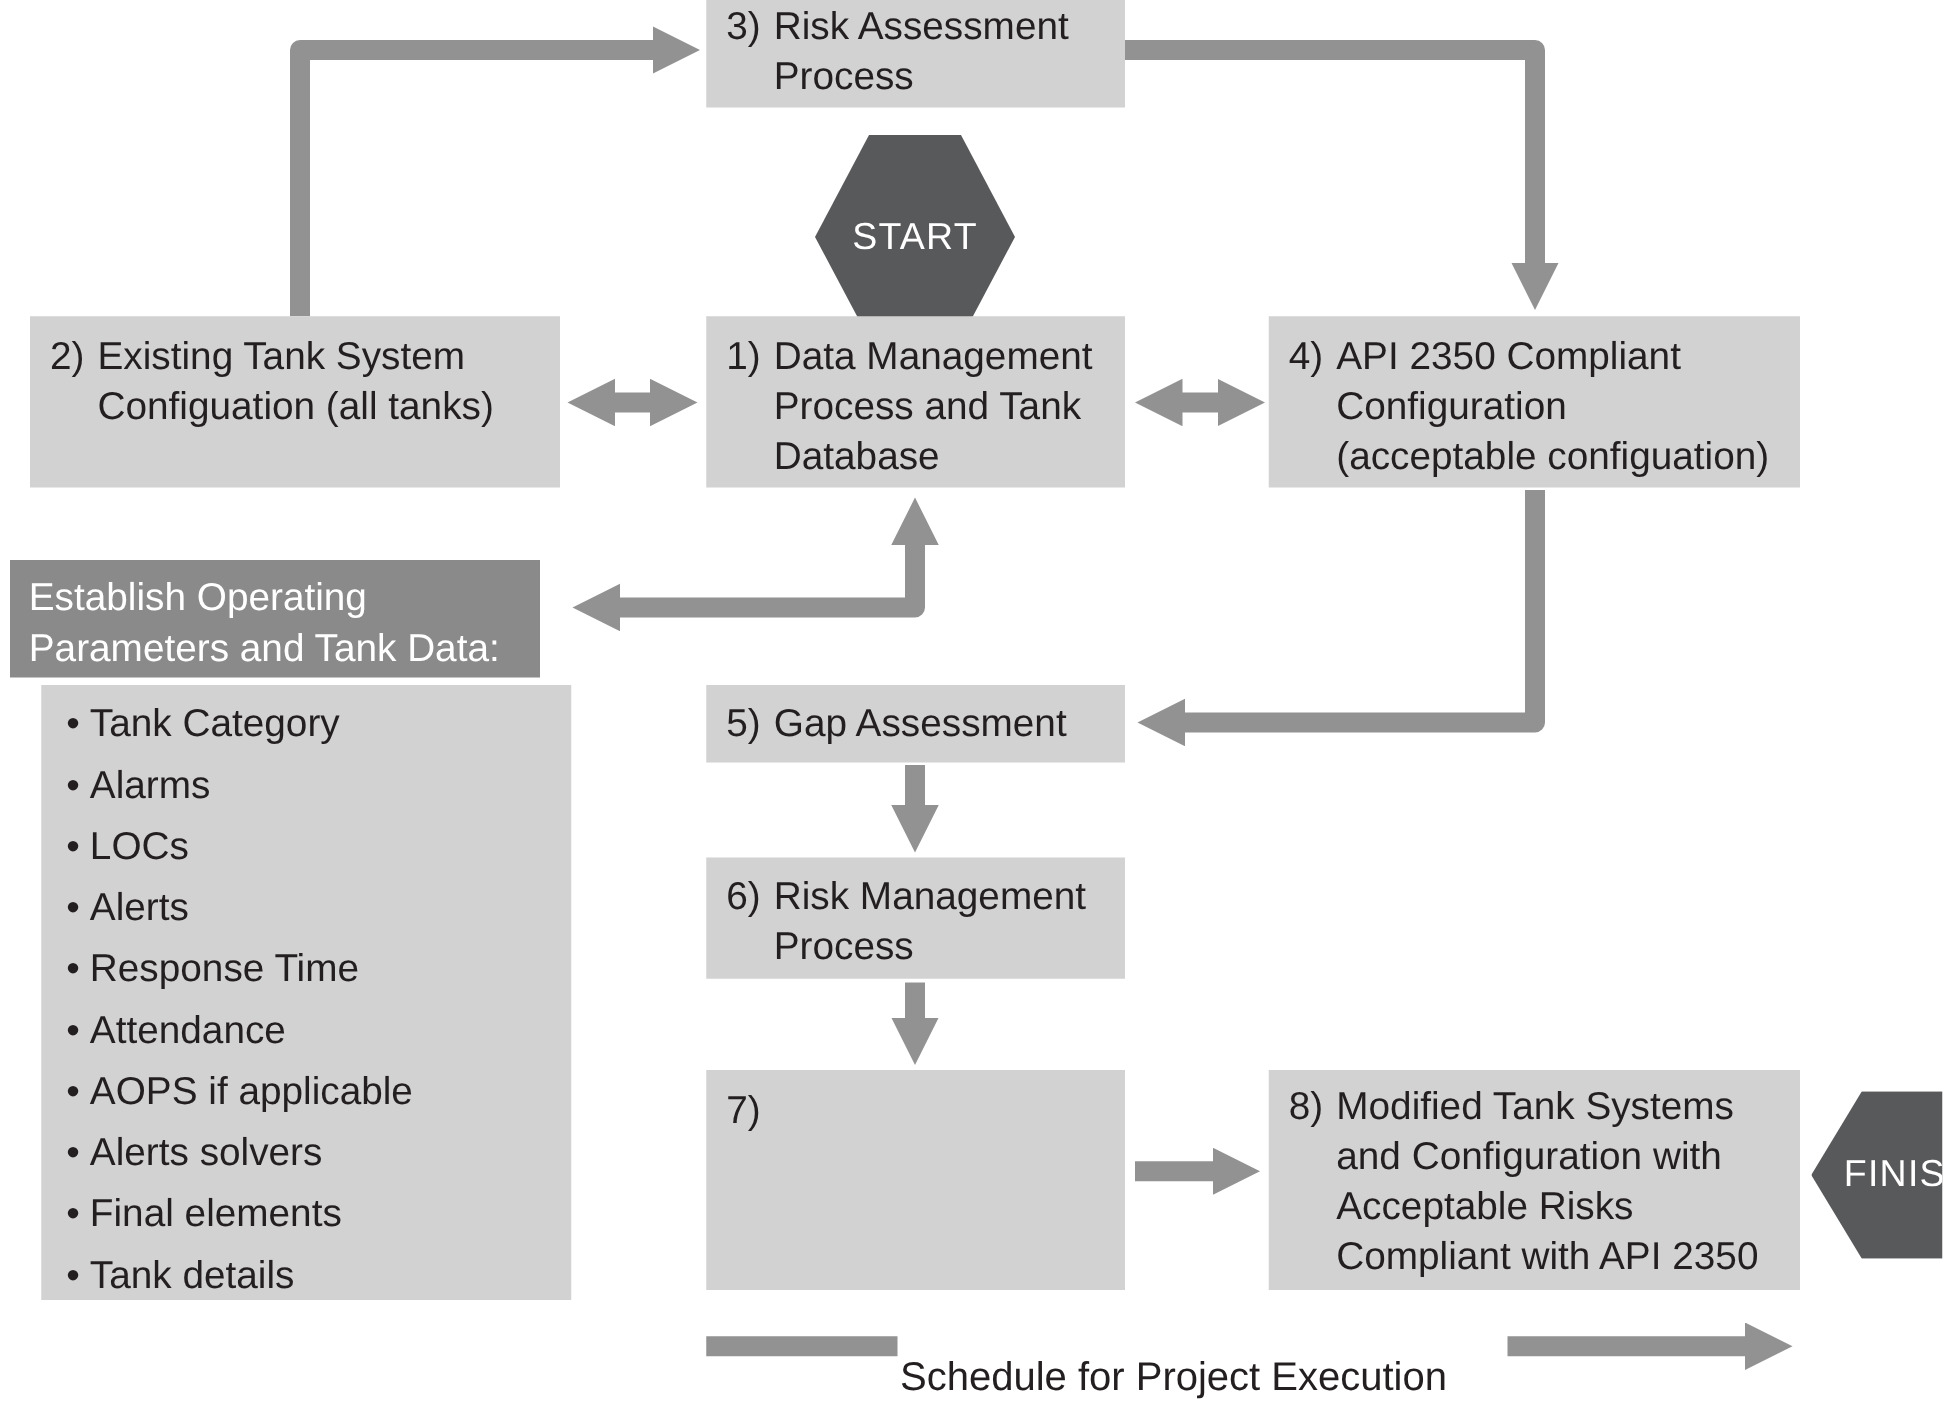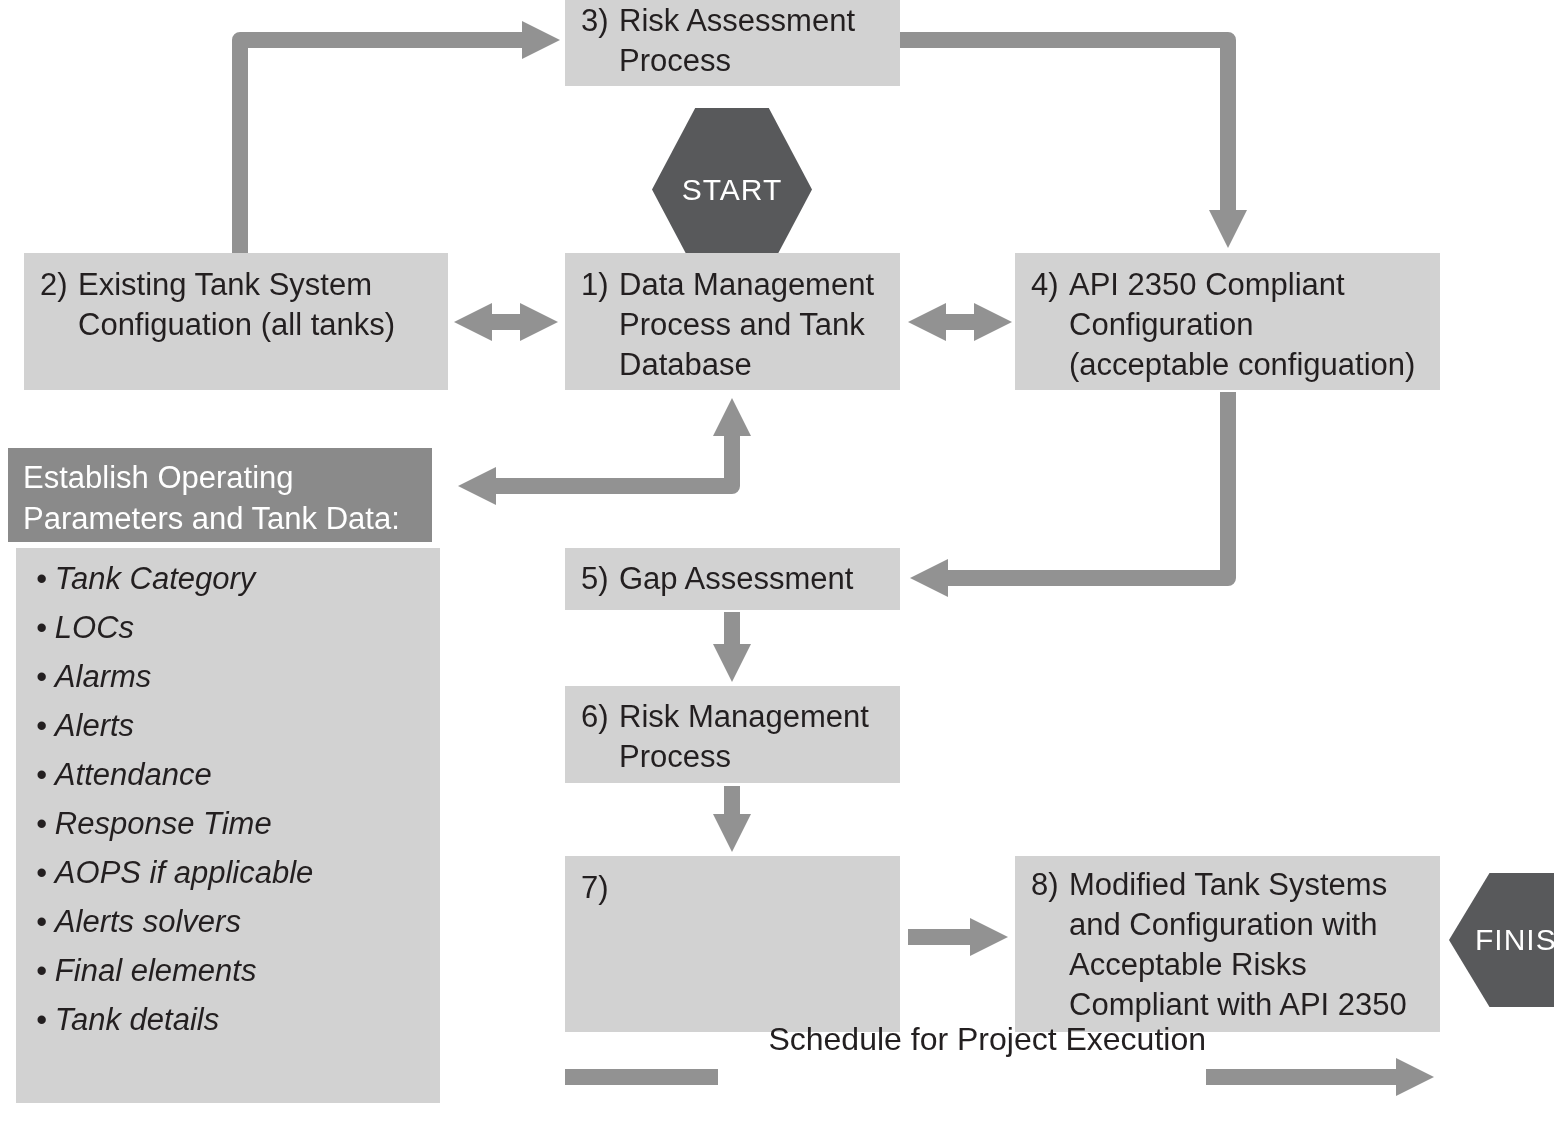--- a/index.html
+++ b/index.html
@@ -53,22 +53,22 @@
     position:absolute;
     background:var(--box-fill);
     box-sizing:border-box;
     padding:6px 0 0 20px;
   }
   .panel ul{margin:0;padding:0;list-style:none;}
   .panel li{font-size:31px;line-height:49px;white-space:nowrap;}
   .panel li .bullet{margin-right:8px;}
   .schedule-label{
     position:absolute;
-    left:720px;top:1018px;width:486px;
-    text-align:right;
+    left:720px;top:1080px;width:486px;
+    text-align:left;
     font-size:32px;line-height:42px;
   }
 </style>
 </head>
 <body>
 
 <div id="canvas">
 
   <svg id="arrow-layer" viewBox="0 0 1554 1136">
     <defs>
@@ -118,34 +118,34 @@
   <div class="box" style="left:1015px;top:253px;width:425px;height:137px;padding:12px 0 0 16px;">
     <span class="num">4)</span>
     <span class="txt">API 2350 Compliant
 Configuration
 (acceptable configuation)</span>
   </div>
 
   <div class="panel-header" style="left:8px;top:448px;width:424px;height:94px;"><span style="white-space:pre-line;">Establish Operating
 Parameters and Tank Data:</span></div>
 
-  <div class="panel" style="left:16px;top:548px;width:424px;height:555px;font-style:italic;">
+  <div class="panel" style="left:33px;top:548px;width:424px;height:492px;">
     <ul>
 
         <li><span class="bullet">•</span><span>Tank Category</span></li>
 
+        <li><span class="bullet">•</span><span>Alarms</span></li>
+
         <li><span class="bullet">•</span><span>LOCs</span></li>
-
-        <li><span class="bullet">•</span><span>Alarms</span></li>
 
         <li><span class="bullet">•</span><span>Alerts</span></li>
 
+        <li><span class="bullet">•</span><span>Response Time</span></li>
+
         <li><span class="bullet">•</span><span>Attendance</span></li>
-
-        <li><span class="bullet">•</span><span>Response Time</span></li>
 
         <li><span class="bullet">•</span><span>AOPS if applicable</span></li>
 
         <li><span class="bullet">•</span><span>Alerts solvers</span></li>
 
         <li><span class="bullet">•</span><span>Final elements</span></li>
 
         <li><span class="bullet">•</span><span>Tank details</span></li>
 
       </ul>

